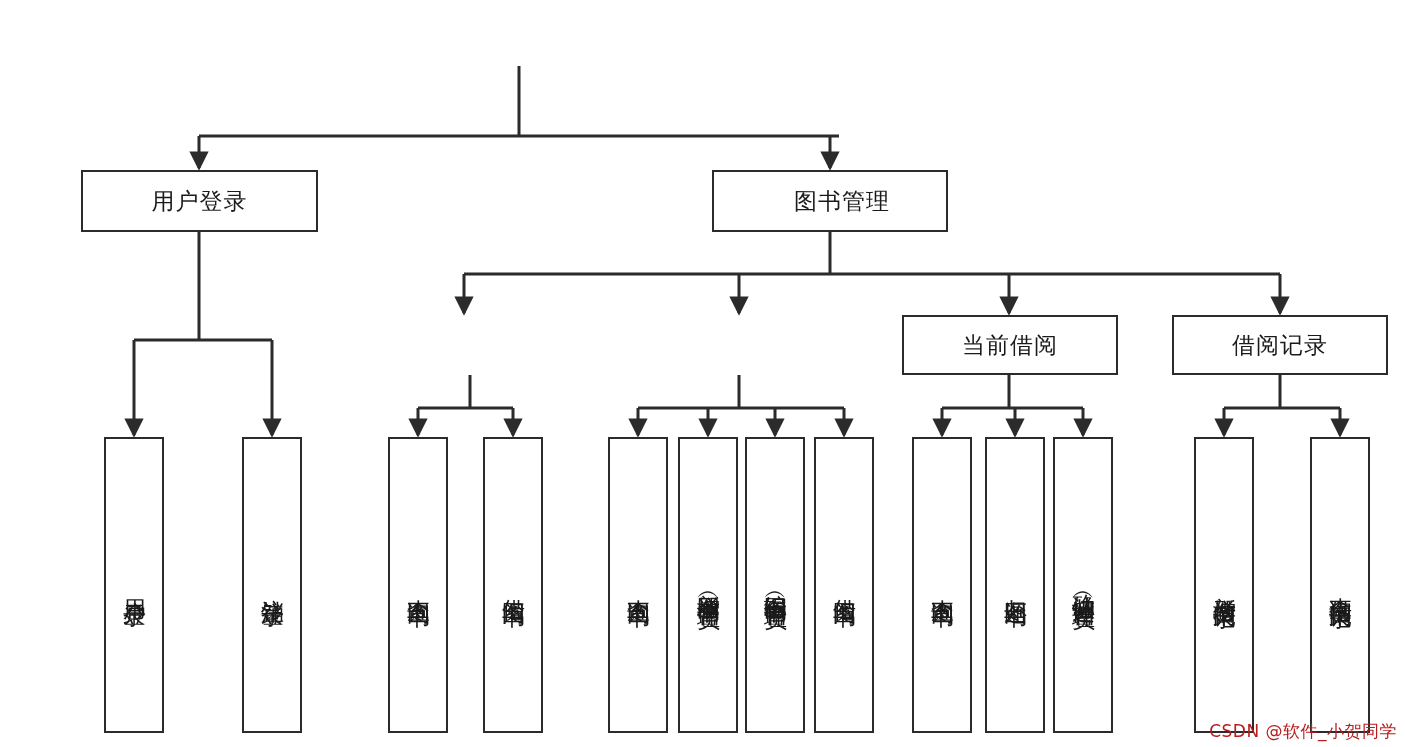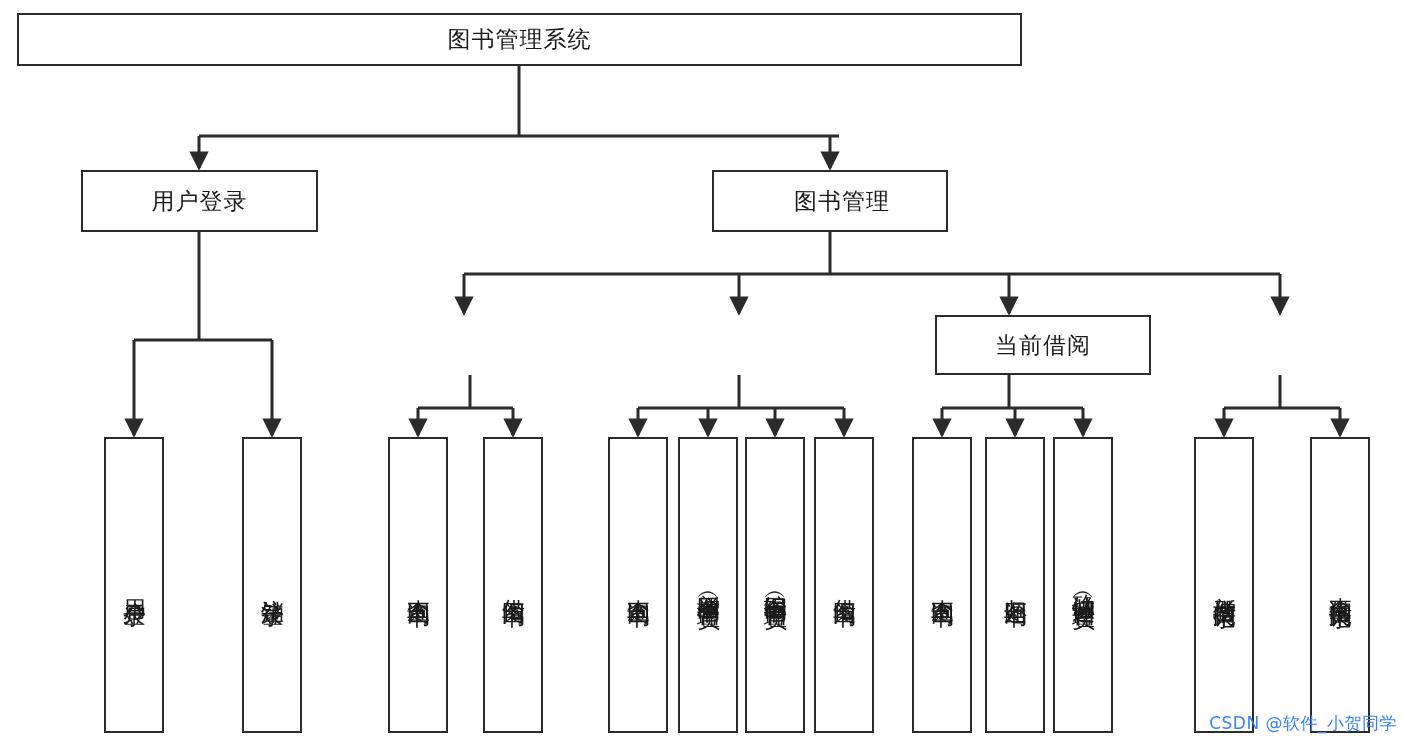--- a/index.html
+++ b/index.html
@@ -47,23 +47,23 @@
     padding: 4px 0;
     text-align: center;
     white-space: nowrap;
   }
   .root {
     font-size: 25px;
   }
   #watermark {
     position: absolute;
     right: 8px;
-    bottom: 12px;
+    bottom: 4px;
     font-size: 17px;
-    color: #3b82f6;
+    color: #b91c1c;
     letter-spacing: 0.5px;
     white-space: nowrap;
     pointer-events: none;
   }
 </style>
 </head>
 <body>
 
 <div id="canvas">
 
@@ -110,26 +110,26 @@
       <path d="M 1015 408 L 1015 435" marker-end="url(#arrow)"></path>
       <path d="M 1083 408 L 1083 435" marker-end="url(#arrow)"></path>
 
       <path d="M 1280 375 L 1280 408"></path>
       <path d="M 1224 408 L 1340 408"></path>
       <path d="M 1224 408 L 1224 435" marker-end="url(#arrow)"></path>
       <path d="M 1340 408 L 1340 435" marker-end="url(#arrow)"></path>
     </g>
   </svg>
 
-  <div class="node horiz root" style="left: 17px; top: 13px; width: 1005px; height: 53px;">图书管理系统</div>
 
   <div class="node horiz" style="left: 81px; top: 170px; width: 237px; height: 62px;">用户登录</div>
   <div class="node horiz" style="left: 712px; top: 170px; width: 236px; height: 62px; padding-left: 24px;">图书管理</div>
 
-  <div class="node horiz" style="left: 902px; top: 315px; width: 216px; height: 60px; margin-left: 33px;">当前借阅</div>
+  <div class="node horiz" style="left: 902px; top: 315px; width: 216px; height: 60px;">当前借阅</div>
+  <div class="node horiz" style="left: 1172px; top: 315px; width: 216px; height: 60px;">借阅记录</div>
 
   <div class="node vert" style="left: 104px; top: 437px; width: 60px; height: 296px;">用户登录</div>
   <div class="node vert" style="left: 242px; top: 437px; width: 60px; height: 296px;">注销登录</div>
   <div class="node vert" style="left: 388px; top: 437px; width: 60px; height: 296px;">查询图书</div>
   <div class="node vert" style="left: 483px; top: 437px; width: 60px; height: 296px;">借阅图书</div>
   <div class="node vert" style="left: 608px; top: 437px; width: 60px; height: 296px;">查询图书</div>
   <div class="node vert" style="left: 678px; top: 437px; width: 60px; height: 296px;">新增图书（管理员）</div>
   <div class="node vert" style="left: 745px; top: 437px; width: 60px; height: 296px;">编辑图书（管理员）</div>
   <div class="node vert" style="left: 814px; top: 437px; width: 60px; height: 296px;">借阅图书</div>
   <div class="node vert" style="left: 912px; top: 437px; width: 60px; height: 296px;">查询图书</div>

